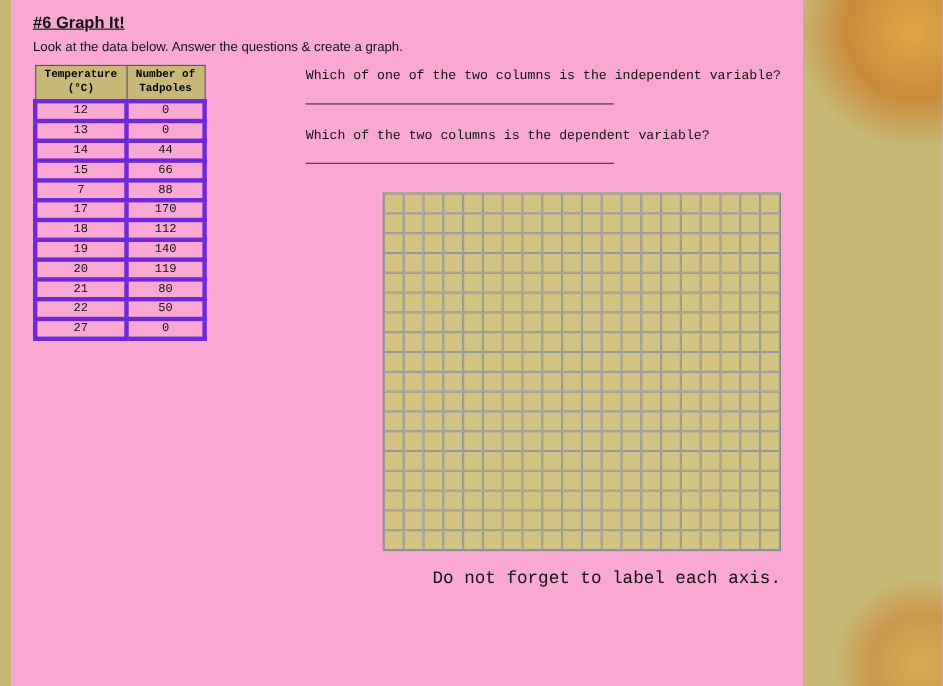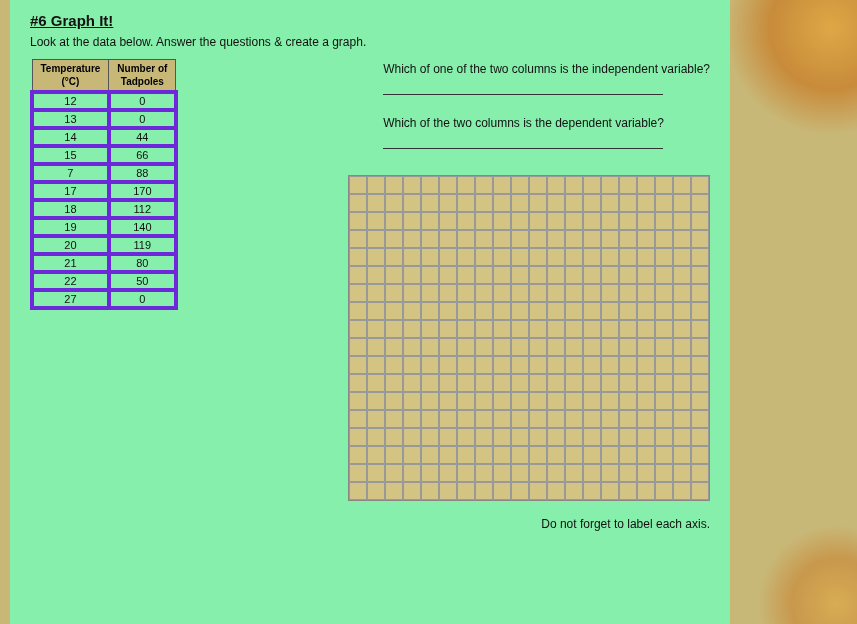--- a/index.html
+++ b/index.html
@@ -12,21 +12,21 @@
       overflow: hidden;
       position: relative;
     }
 
     .paper {
       position: absolute;
       top: 0;
       left: 10px;
       width: 720px;
       height: 624px;
-      background-color: #86efac;
+      background-color: #f9a8d4;
       padding: 12px 20px;
     }
 
     .title {
       font-size: 15px;
       font-weight: bold;
       text-decoration: underline;
       margin-bottom: 6px;
       color: #111;
     }
@@ -82,21 +82,21 @@
     }
 
     .answer-line {
       border-bottom: 1px solid #333;
       width: 280px;
       height: 18px;
       display: block;
     }
 
     .do-not-forget {
-      font-size: 12px;
+      font-size: 16px;
       color: #111;
       margin-top: 8px;
     }
 
     .right-panel {
       flex-shrink: 0;
     }
 
     .graph-grid {
       display: grid;
@@ -130,20 +130,21 @@
       height: 100px;
       background: radial-gradient(circle at 80% 80%, #e8a030 0%, #c87820 40%, transparent 70%);
       opacity: 0.5;
     }
 
     .questions-and-graph {
       display: flex;
       flex-direction: row;
       gap: 16px;
       align-items: flex-start;
+      font-family: Liberation Mono, monospace;
     }
   </style>
 </head>
 <body>
 
 <div class="top-right-deco"></div>
 <div class="bottom-right-deco"></div>
 
 <div class="paper">
   <div class="title">#6 Graph It!</div>

